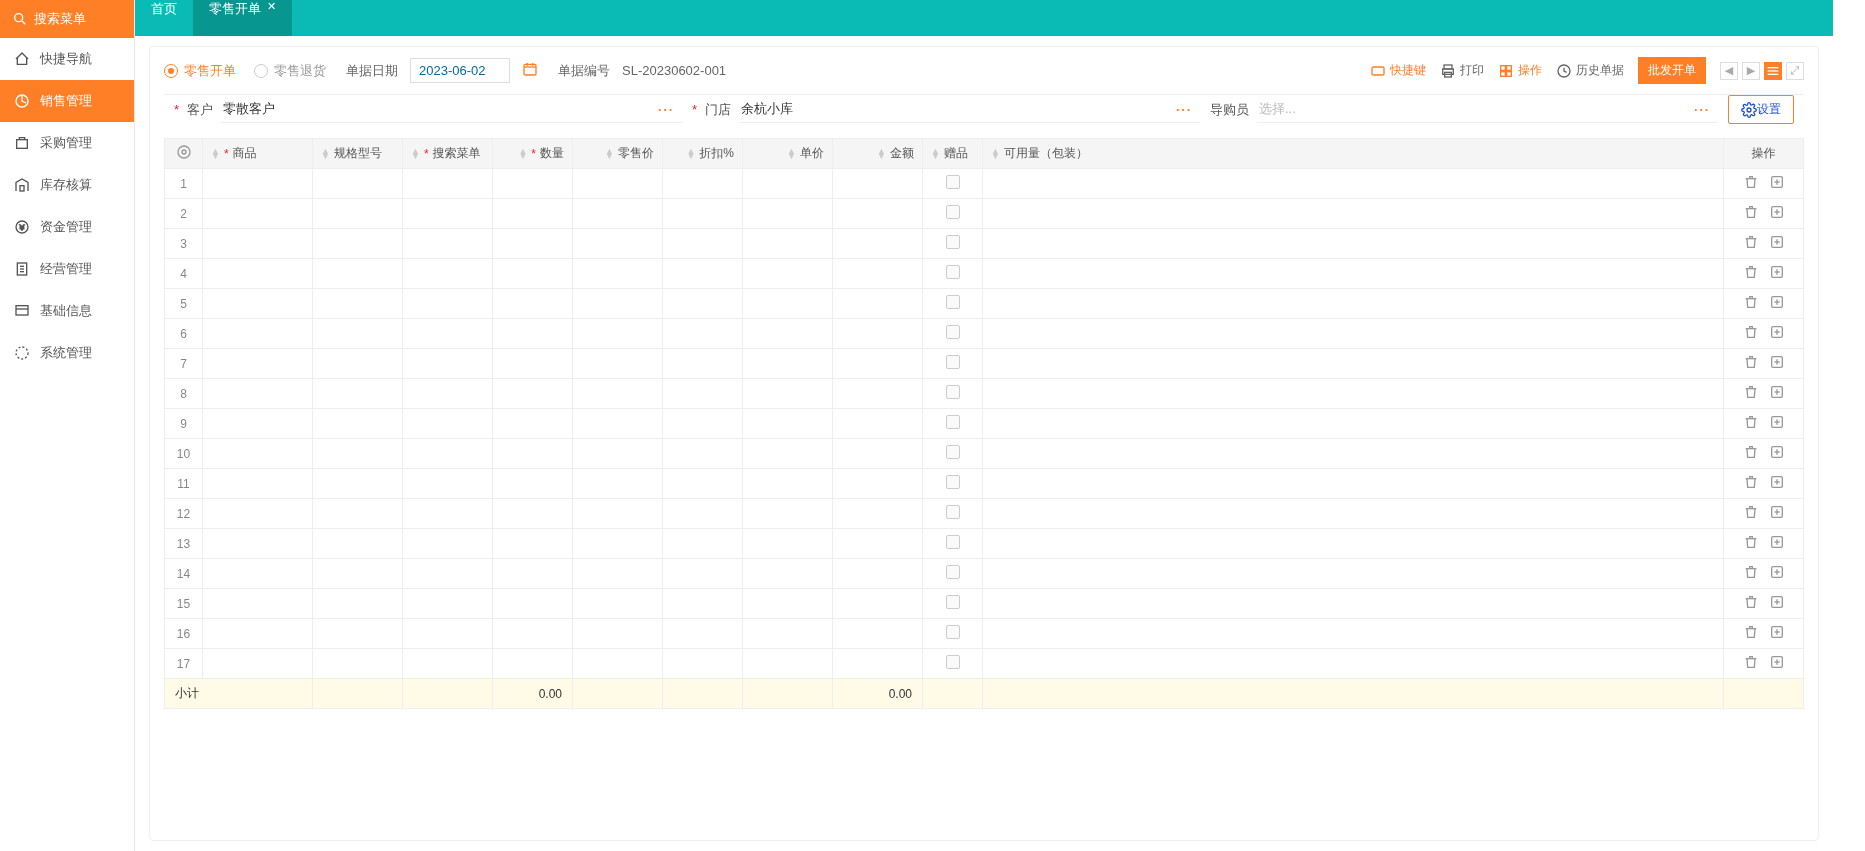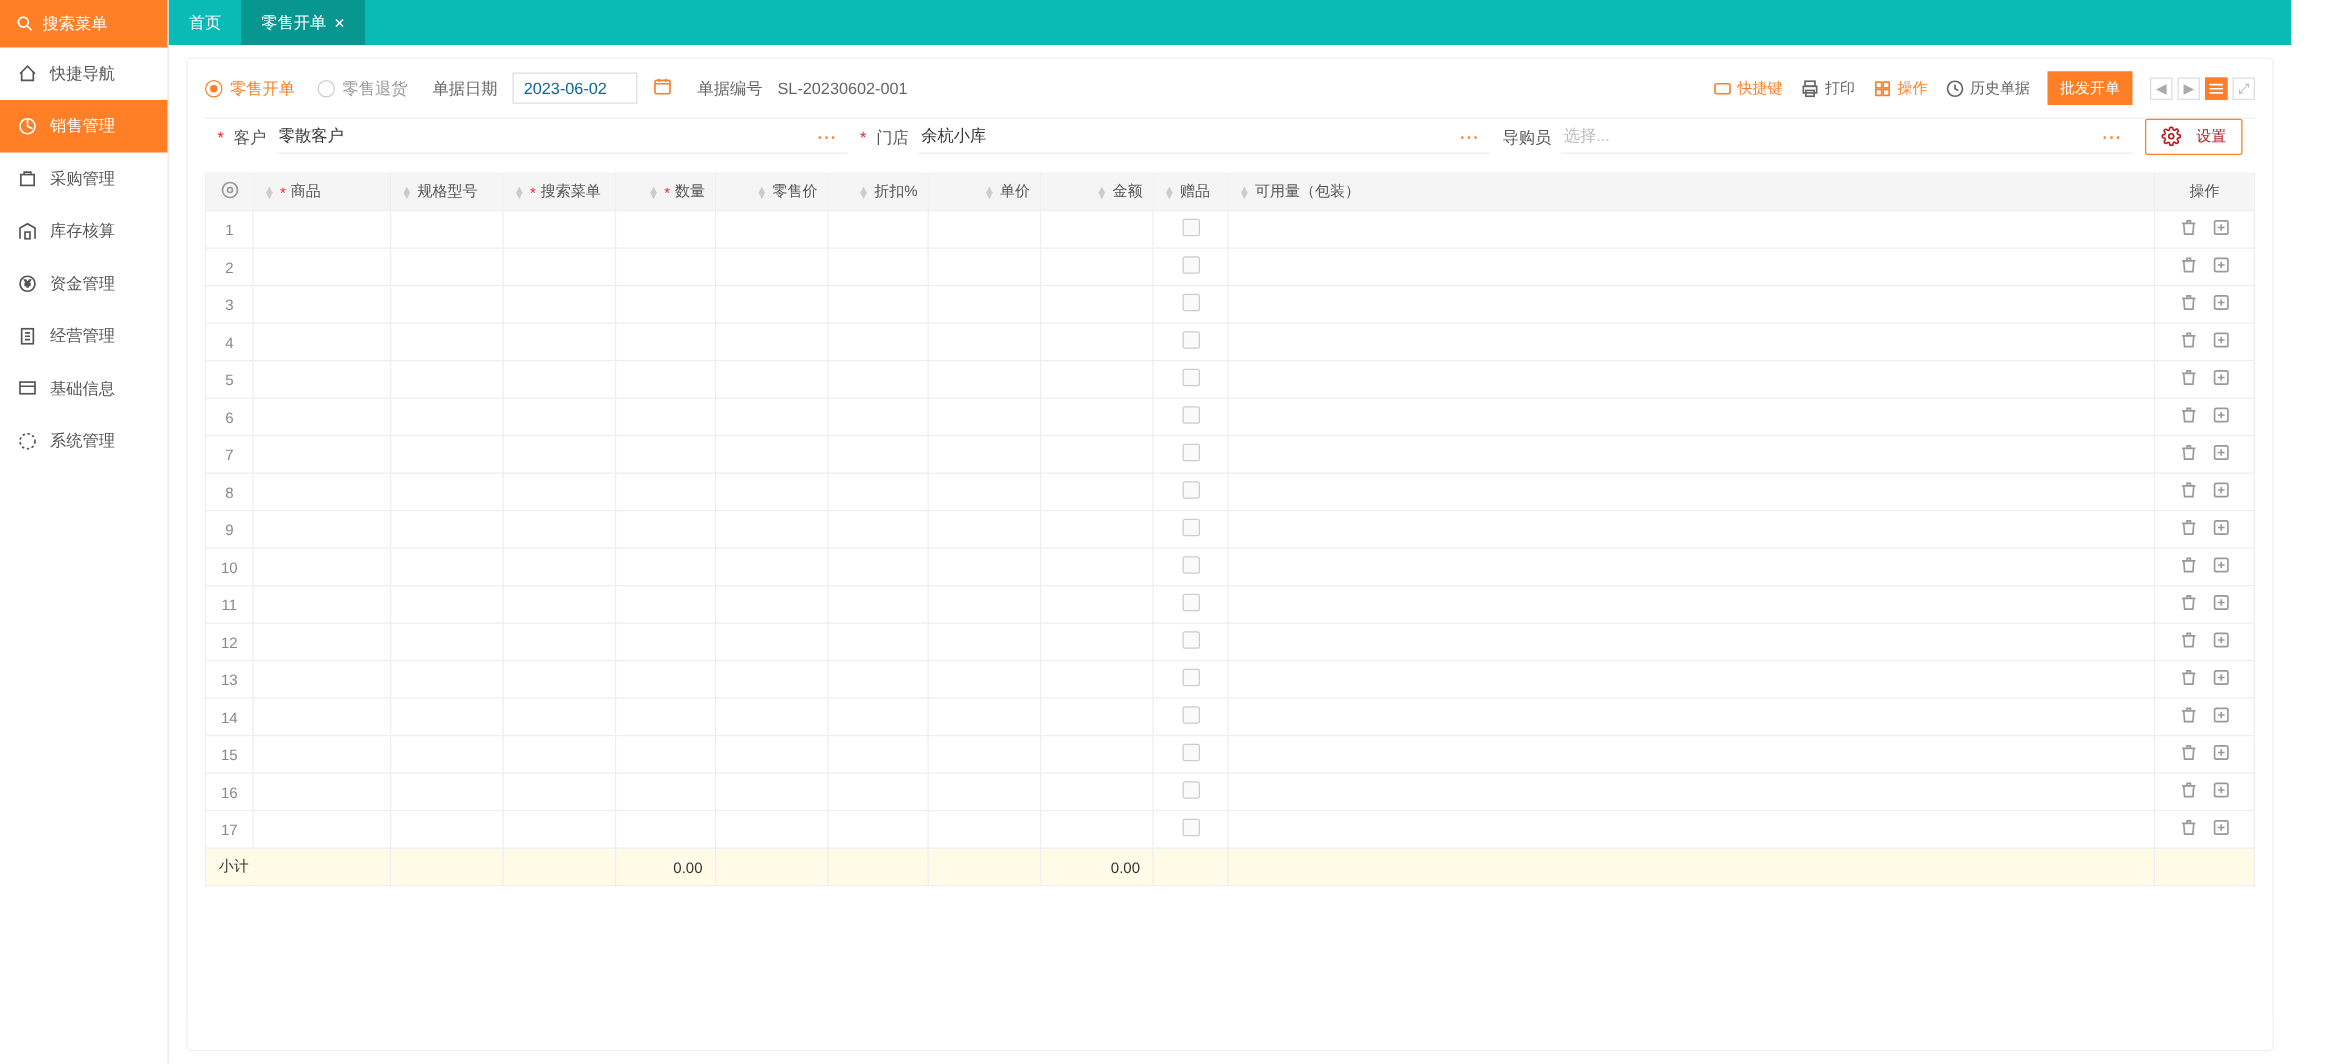--- a/index.html
+++ b/index.html
@@ -9,21 +9,21 @@
   
   .sidebar { width: 135px; background: #fff; border-right: 1px solid #e8e8e8; flex-shrink: 0; }
   .search-menu { background: #ff7f27; color: #fff; padding: 10px 12px; display: flex; align-items: center; gap: 6px; font-size: 13px; }
   .nav-item { padding: 12px 14px; display: flex; align-items: center; gap: 10px; color: #555; cursor: pointer; }
   .nav-item.active { background: #ff7f27; color: #fff; }
   .nav-icon { width: 16px; height: 16px; display: inline-flex; align-items: center; justify-content: center; }
   
   
   .main { flex: 1; display: flex; flex-direction: column; min-width: 0; }
   .topbar { background: #0abab5; height: 36px; display: flex; align-items: stretch; }
-  .tab { padding: 0 16px; display: flex; align-items: center; color: #fff; cursor: pointer; gap: 6px; font-size: 13px; }
+  .tab { padding: 0 16px; display: flex; color: #fff; cursor: pointer; gap: 6px; font-size: 13px; }
   .tab.active { background: #079690; }
   .tab-close { font-size: 11px; }
   .card { background: #fff; border: 1px solid #eee; border-radius: 4px; margin: 10px 14px; padding: 10px 14px 0 14px; flex: 1; display: flex; flex-direction: column; min-height: 0; }
   .card-header { display: flex; align-items: center; gap: 20px; padding-bottom: 10px; border-bottom: 1px solid #eee; }
   .radio-group { display: flex; align-items: center; gap: 18px; }
   .radio { display: flex; align-items: center; gap: 6px; cursor: pointer; color: #999; }
   .radio.checked { color: #ff7f27; }
   .radio-circle { width: 14px; height: 14px; border-radius: 50%; border: 1px solid #ccc; display: inline-flex; align-items: center; justify-content: center; }
   .radio.checked .radio-circle { border-color: #ff7f27; }
   .radio.checked .radio-circle::after { content: ""; width: 6px; height: 6px; border-radius: 50%; background: #ff7f27; }
@@ -46,21 +46,21 @@
   .barcode-input::placeholder { color: #bbb; }
   
   
   .filter-row { display: flex; align-items: center; padding: 0 10px 14px 10px; gap: 10px; }
   .filter-group { flex: 1; display: flex; align-items: center; gap: 8px; }
   .req { color: #f5222d; }
   .filter-label { color: #555; }
   .picker { flex: 1; border-bottom: 1px solid #eee; padding: 4px 2px; display: flex; align-items: center; justify-content: space-between; color: #333; min-width: 0; }
   .picker .ph { color: #bbb; }
   .dots { color: #ff7f27; font-weight: bold; letter-spacing: 1px; cursor: pointer; padding: 0 6px; }
-  .settings-btn { border: 1px solid #ff7f27; color: #b91c1c; background: #fff; padding: 5px 12px; display: flex; align-items: flex-start; gap: 12px; cursor: pointer; border-radius: 2px; font-size: 12px; }
+  .settings-btn { border: 1px solid #ff7f27; color: #1d4ed8; background: #fff; padding: 5px 12px; display: flex; align-items: flex-end; gap: 0; cursor: pointer; border-radius: 2px; font-size: 12px; }
   
   
   .table-wrap { flex: 1; overflow: auto; min-height: 0; }
   table.grid { width: 100%; border-collapse: collapse; table-layout: fixed; }
   table.grid th, table.grid td { border: 1px solid #eee; padding: 0; height: 30px; font-size: 12px; }
   table.grid th { background: #f5f5f5; color: #555; font-weight: normal; position: relative; }
   .th-inner { display: flex; align-items: center; justify-content: flex-end; padding: 0 8px; gap: 4px; height: 100%; }
   .th-inner.left { justify-content: flex-start; }
   .th-inner.center { justify-content: center; }
   .sort { color: #ccc; font-size: 9px; line-height: 5px; display: flex; flex-direction: column; }

